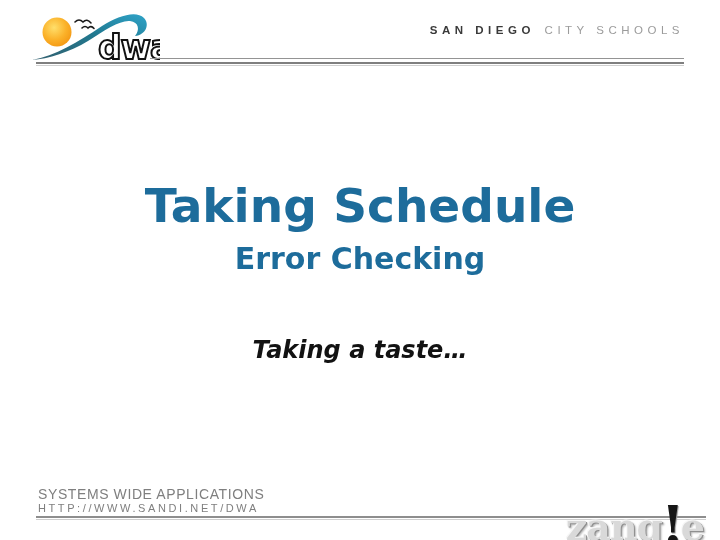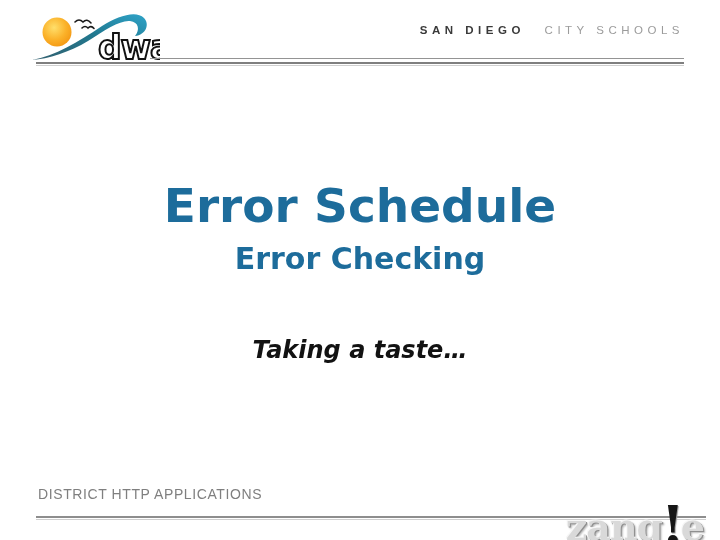--- a/index.html
+++ b/index.html
@@ -21,21 +21,21 @@
   }
   .sis-line1{
     display:inline-block;
     font-family:"Liberation Sans",sans-serif;
     font-weight:bold;font-size:16px;color:#1d1d1d;
     letter-spacing:-0.2px;
     transform:scaleX(0.95);transform-origin:right center;
   }
   .sis-line2{margin-top:1px;font-family:"Liberation Sans",sans-serif;font-size:11.5px;letter-spacing:4.5px;}
   .sis-strong{color:#3a3a3a;font-weight:bold;text-align:right;}
-  .sis-light{color:#9b9b9b;font-weight:normal;margin-left:12px;}
+  .sis-light{color:#9b9b9b;font-weight:normal;margin-left:2px;}
 
   .rule{position:absolute;height:0;border:none;margin:0;}
   .rule-header-upper{top:58px;left:150px;width:534px;border-top:1.5px solid #949494;}
   .rule-header-lower{top:62px;left:36px;width:648px;border-top:2px solid #7f7f7f;border-bottom:1px solid #d0d0d0;height:1px;}
 
   
   .title-main{
     position:absolute;top:178px;left:0;width:100%;
     text-align:center;
     font-size:47px;font-weight:bold;
@@ -120,24 +120,25 @@
   <div class="sis-block">
     <div class="sis-line2">
       <span class="sis-strong">SAN DIEGO</span>
       <span class="sis-light">CITY SCHOOLS</span>
     </div>
   </div>
 
   <hr class="rule rule-header-upper">
   <hr class="rule rule-header-lower">
 
-  <div class="title-main">Error Schedule</div>
+  <div class="title-main">Taking Schedule</div>
   <div class="title-sub">Error Checking</div>
   <div class="tagline">Taking a taste…</div>
 
-  <div class="footer-org">DISTRICT HTTP APPLICATIONS</div>
+  <div class="footer-org">SYSTEMS WIDE APPLICATIONS</div>
+  <div class="footer-url">HTTP://WWW.SANDI.NET/DWA</div>
   <hr class="rule rule-footer">
 
   <div class="zangle">
     <span class="zangle-gray">zang</span><span class="zangle-bang">!</span><span class="zangle-gray">e</span>
   </div>
 
 </div>
 
 </body></html>

